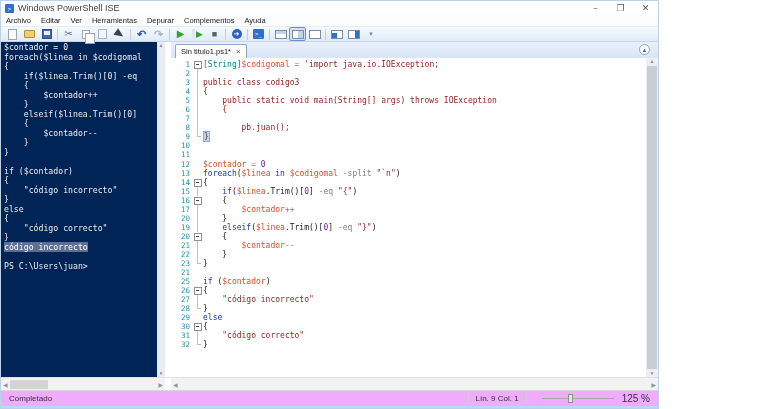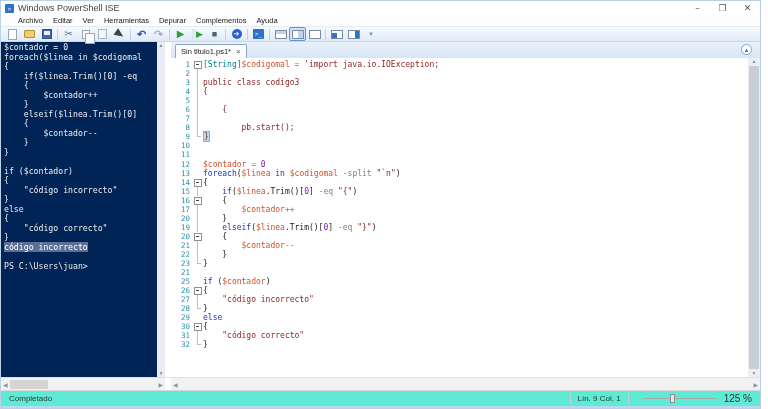--- a/index.html
+++ b/index.html
@@ -1,28 +1,28 @@
 <!DOCTYPE html>
 <html><head>
 <meta charset="utf-8">
 <style>
   * { margin:0; padding:0; box-sizing:border-box; }
   html,body { width:768px; height:409px; overflow:hidden; background:#fff;
     font-family:"Liberation Sans", sans-serif; }
-  .window { width:761px; height:409px; border:1px solid #bcd0e6; display:flex; flex-direction:column; background:#fff; }
+  .window { width:659px; height:409px; border:1px solid #bcd0e6; display:flex; flex-direction:column; background:#fff; }
 
   
   .titlebar { height:14px; background:#fff; display:flex; align-items:center; padding-left:4px; flex:none; }
   .app-icon { width:9px; height:9px; background:#2d72c8; border-radius:1px; color:#fff; font-size:6px; line-height:9px; text-align:center; margin-right:4px; font-family:"DejaVu Sans Mono",monospace; }
   .title-text { font-size:9px; color:#444; }
   .win-controls { margin-left:auto; display:flex; height:14px; }
   .win-btn { width:25px; text-align:center; font-size:9px; color:#555; line-height:14px; font-family:"DejaVu Sans",sans-serif; }
 
   
-  .menubar { height:11px; display:flex; align-items:center; padding-left:12px; background:#fdfdfd; flex:none; }
+  .menubar { height:11px; display:flex; align-items:center; padding-left:0; background:#fdfdfd; flex:none; }
   .menu-item { font-size:7.5px; color:#222; padding:0 5px; line-height:11px; }
 
   
   .toolbar { height:16px; background:linear-gradient(#f7fbff,#dfeaf7); border-top:1px solid #e4ecf5; border-bottom:1px solid #c9d6e6; display:flex; align-items:center; padding-left:3px; flex:none; }
   .tbbtn { width:17px; height:14px; display:flex; align-items:center; justify-content:center; border-radius:2px; position:relative; }
   .tbbtn.sel { border:1px solid #5e94d6; background:#cfe4fb; }
   .tbsep { width:1px; height:11px; background:#c2cfdf; margin:0 2px; }
   .tbicon { display:inline-block; font-size:9px; line-height:10px; }
   .i-new-script { width:9px; height:11px; background:#fff; border:1px solid #97a6b8; }
   .i-open-script { width:11px; height:8px; background:#f4ce6e; border:1px solid #b78f35; border-radius:1px; }
@@ -89,21 +89,21 @@
   .hscrollrow { height:13px; flex:none; display:flex; border-top:1px solid #e0e0e0; }
   .hbar { background:#f2f2f2; display:flex; align-items:center; height:100%; }
   .hbar.console-h { width:164px; flex:none; }
   .hbar.editor-h { flex:1; }
   .h-arrow { font-size:6px; color:#8a97a8; padding:0 2px; }
   .h-thumb { width:38px; height:9px; background:#d4d4d4; border-radius:1px; }
   .h-track { flex:1; }
   .hsplit { width:6px; background:#fff; flex:none; }
 
   
-  .statusbar { height:18px; flex:none; background:#5eead4; border-top:1px solid #d8d8d8; border-bottom:2px solid #bdd6f2; display:flex; align-items:center; padding:0 8px; }
+  .statusbar { height:18px; flex:none; background:#f0abfc; border-top:1px solid #d8d8d8; border-bottom:2px solid #bdd6f2; display:flex; align-items:center; padding:0 8px; }
   .status-text { font-size:8px; color:#333; }
   .status-right { margin-left:auto; display:flex; align-items:center; }
   .sdiv { width:1px; height:11px; background:#cfcfcf; margin:0 7px; }
   .pos-text { font-size:8px; color:#333; }
   .zoom-slider { width:72px; height:1px; background:#a8a8a8; position:relative; margin:0 8px; }
   .zoom-thumb { position:absolute; left:26px; top:-4px; width:5px; height:9px; background:#e6e6e6; border:1px solid #8f8f8f; }
   .zoom-text { font-size:10px; color:#333; }
 </style>
 </head>
 <body>
@@ -263,34 +263,35 @@
               <span class="codetext"><span class="tk-str">public class codigo3</span></span>
             </div>
             <div class="eline">
               <span class="ln">4</span>
               <span class="fold f-mid"></span>
               <span class="codetext"><span class="tk-str">{</span></span>
             </div>
             <div class="eline">
               <span class="ln">5</span>
               <span class="fold f-mid"></span>
+              <span class="codetext"><span class="tk-str">    public static void main(String[] args) throws IOException</span></span>
             </div>
             <div class="eline">
               <span class="ln">6</span>
               <span class="fold f-mid"></span>
               <span class="codetext"><span class="tk-str">    {</span></span>
             </div>
             <div class="eline">
               <span class="ln">7</span>
               <span class="fold f-mid"></span>
             </div>
             <div class="eline">
               <span class="ln">8</span>
               <span class="fold f-mid"></span>
-              <span class="codetext"><span class="tk-str">        pb.start();</span></span>
+              <span class="codetext"><span class="tk-str">        pb.juan();</span></span>
             </div>
             <div class="eline">
               <span class="ln">9</span>
               <span class="fold f-end"></span>
               <span class="codetext"><span class="tk-caret">}</span></span>
             </div>
             <div class="eline">
               <span class="ln">10</span>
               <span class="fold"></span>
               <span class="codetext">&nbsp;</span>

